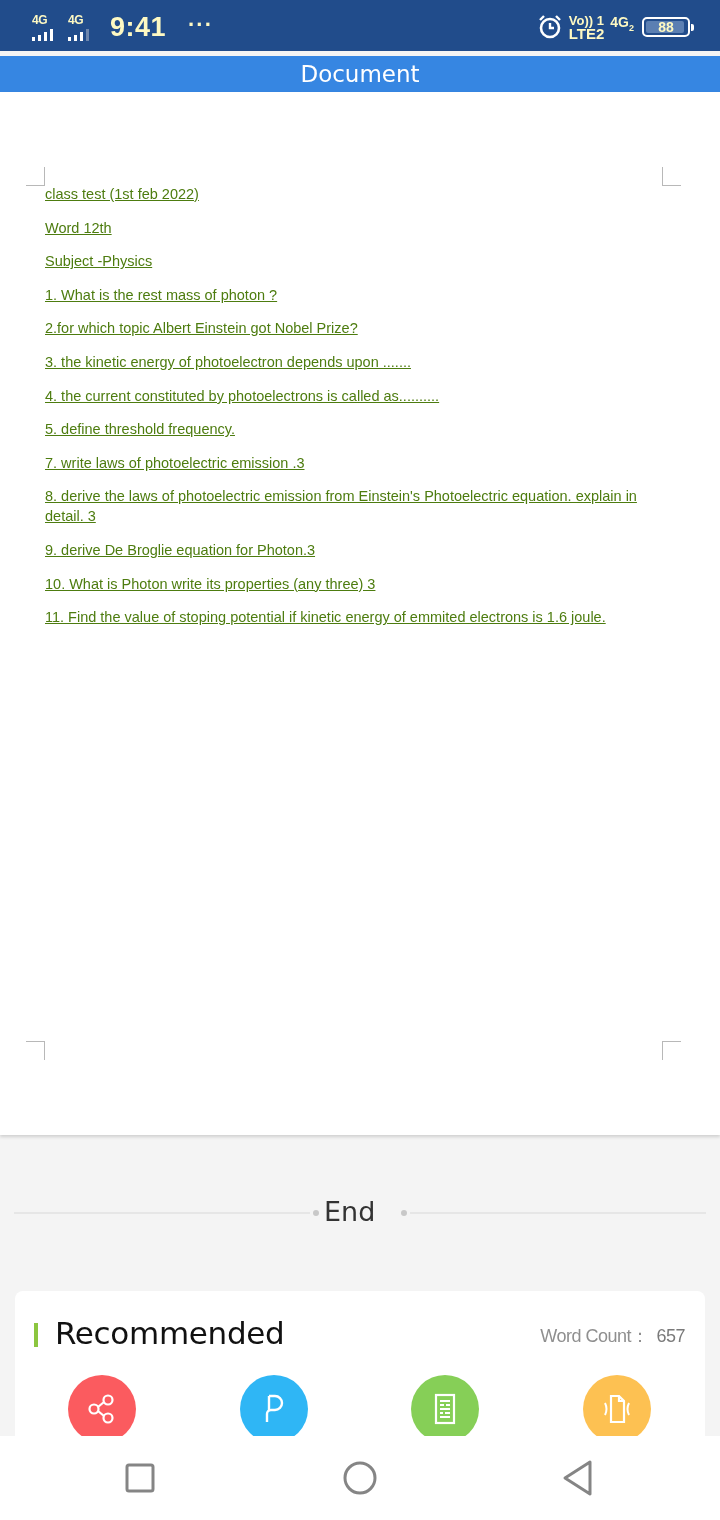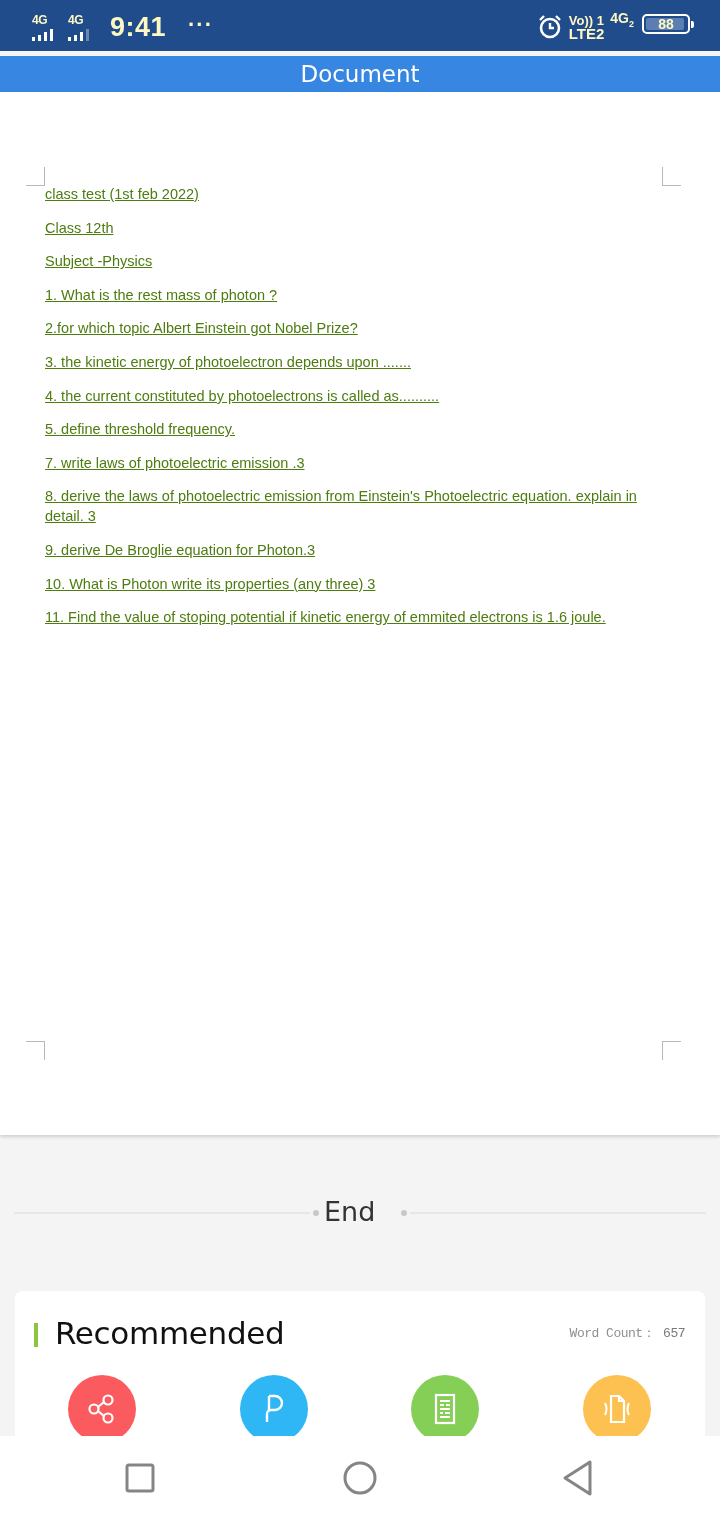--- a/index.html
+++ b/index.html
@@ -6,21 +6,21 @@
   html, body { width: 720px; height: 1520px; overflow: hidden; background: #f4f4f4; font-family: "Liberation Sans", sans-serif; }
   .statusbar { position: absolute; left: 0; top: 0; width: 720px; height: 51px; background: #214c8b; color: #fef9c3; }
   .sb-left { position: absolute; left: 32px; top: 12px; display: flex; align-items: center; }
   .sig { position: relative; width: 30px; height: 30px; margin-right: 6px; }
   .sig .lbl { position: absolute; left: 0; top: 0; font-size: 12px; font-weight: bold; letter-spacing: -0.5px; }
   .sig .bars { position: absolute; left: 0; bottom: 2px; display: flex; align-items: flex-end; gap: 3px; }
   .sig .bars span { display: block; width: 3px; background: #fff; }
   .sig .bars span.dim { background: #6d86ad; }
   .time { font-size: 27px; font-weight: bold; margin-left: 6px; letter-spacing: 0.5px; }
   .dots { font-size: 22px; font-weight: bold; margin-left: 22px; margin-top: -6px; letter-spacing: 1px; }
-  .sb-right { position: absolute; right: 30px; top: 14px; display: flex; align-items: flex-start; }
+  .sb-right { position: absolute; right: 30px; top: 14px; display: flex; align-items: center; }
   .alarm { width: 26px; height: 26px; margin-right: 6px; }
   .volte { font-size: 13px; font-weight: bold; line-height: 13px; margin-right: 6px; }
   .net4g { font-size: 14px; font-weight: bold; margin-right: 8px; position: relative; top: -4px; }
   .net4g sub { font-size: 9px; }
   .battery { width: 48px; height: 20px; border: 2px solid #fff; border-radius: 5px; position: relative; display: flex; align-items: center; justify-content: center; font-size: 14px; font-weight: bold; }
   .battery .fill { position: absolute; left: 2px; top: 2px; bottom: 2px; width: 86%; background: #5b7fb2; border-radius: 2px; }
   .battery .txt { position: relative; }
   .battery:after { content: ""; position: absolute; right: -6px; top: 5px; width: 3px; height: 7px; background: #fff; border-radius: 0 2px 2px 0; }
 
   .titlebar { position: absolute; left: 0; top: 56px; width: 720px; height: 36px; background: #3686e2; color: #ffffff; text-align: center; font-size: 23px; line-height: 36px; font-family: "DejaVu Sans", sans-serif; }
@@ -39,21 +39,21 @@
   .end-row .line.l { left: 0; width: 296px; }
   .end-row .line.r { left: 396px; width: 296px; }
   .end-row .dot { position: absolute; top: 14px; width: 6px; height: 6px; border-radius: 50%; background: #c8c8c8; }
   .end-row .dot.l { left: 299px; }
   .end-row .dot.r { left: 387px; }
   .end-row .txt { position: absolute; left: 310px; width: 72px; top: 0; text-align: left; font-size: 27px; color: #333; font-family: "DejaVu Sans", sans-serif; }
 
   .card { position: absolute; left: 15px; top: 1291px; width: 690px; height: 160px; background: #fff; border-radius: 8px; }
   .rec-bar { position: absolute; left: 19px; top: 32px; width: 4px; height: 24px; background: #8cc63f; }
   .rec-title { position: absolute; left: 40px; top: 24px; font-size: 31px; color: #111; font-family: "DejaVu Sans", sans-serif; letter-spacing: -0.3px; }
-  .wc { position: absolute; right: 20px; top: 33px; font-size: 13px; color: #8f8f8f; font-family: Liberation Mono, monospace; letter-spacing: -0.5px; }
+  .wc { position: absolute; right: 20px; top: 33px; font-size: 18px; color: #8f8f8f; font-family: Liberation Sans, sans-serif; letter-spacing: -0.5px; }
   .wc .val { color: #7a7a7a; margin-left: 8px; }
   .action { position: absolute; top: 84px; width: 68px; height: 68px; border-radius: 50%; display: flex; align-items: center; justify-content: center; }
   .a1 { left: 53px; background: #fb5b5f; }
   .a2 { left: 225px; background: #2fb6f5; }
   .a3 { left: 396px; background: #86cf57; }
   .a4 { left: 568px; background: #fdc152; }
 
   .navbar { position: absolute; left: 0; top: 1436px; width: 720px; height: 84px; background: #fff; }
   .nav-btn { position: absolute; top: 20px; width: 44px; height: 44px; display: flex; align-items: center; justify-content: center; }
   .nb-recent { left: 118px; }
@@ -108,21 +108,21 @@
 
 <div class="titlebar">Document</div>
 
 <div class="page">
   <div class="corner c-tl"></div>
   <div class="corner c-tr"></div>
   <div class="corner c-bl"></div>
   <div class="corner c-br"></div>
   <div class="doc">
     <p>class test (1st feb 2022)</p>
-    <p>Class 12th</p>
+    <p>Word 12th</p>
     <p>Subject -Physics</p>
     <p>1. What is the rest mass of photon ?</p>
     <p>2.for which topic Albert Einstein got Nobel Prize?</p>
     <p>3.  the kinetic energy of photoelectron depends upon .......</p>
     <p>4. the current constituted by photoelectrons is called as..........</p>
     <p>5.  define threshold frequency.</p>
     <p>7. write laws of photoelectric emission .3</p>
     <p>8. derive the laws of photoelectric emission from Einstein's Photoelectric equation. explain in detail. 3</p>
     <p>9. derive De Broglie equation for Photon.3</p>
     <p>10. What is Photon write its properties (any three) 3</p>

